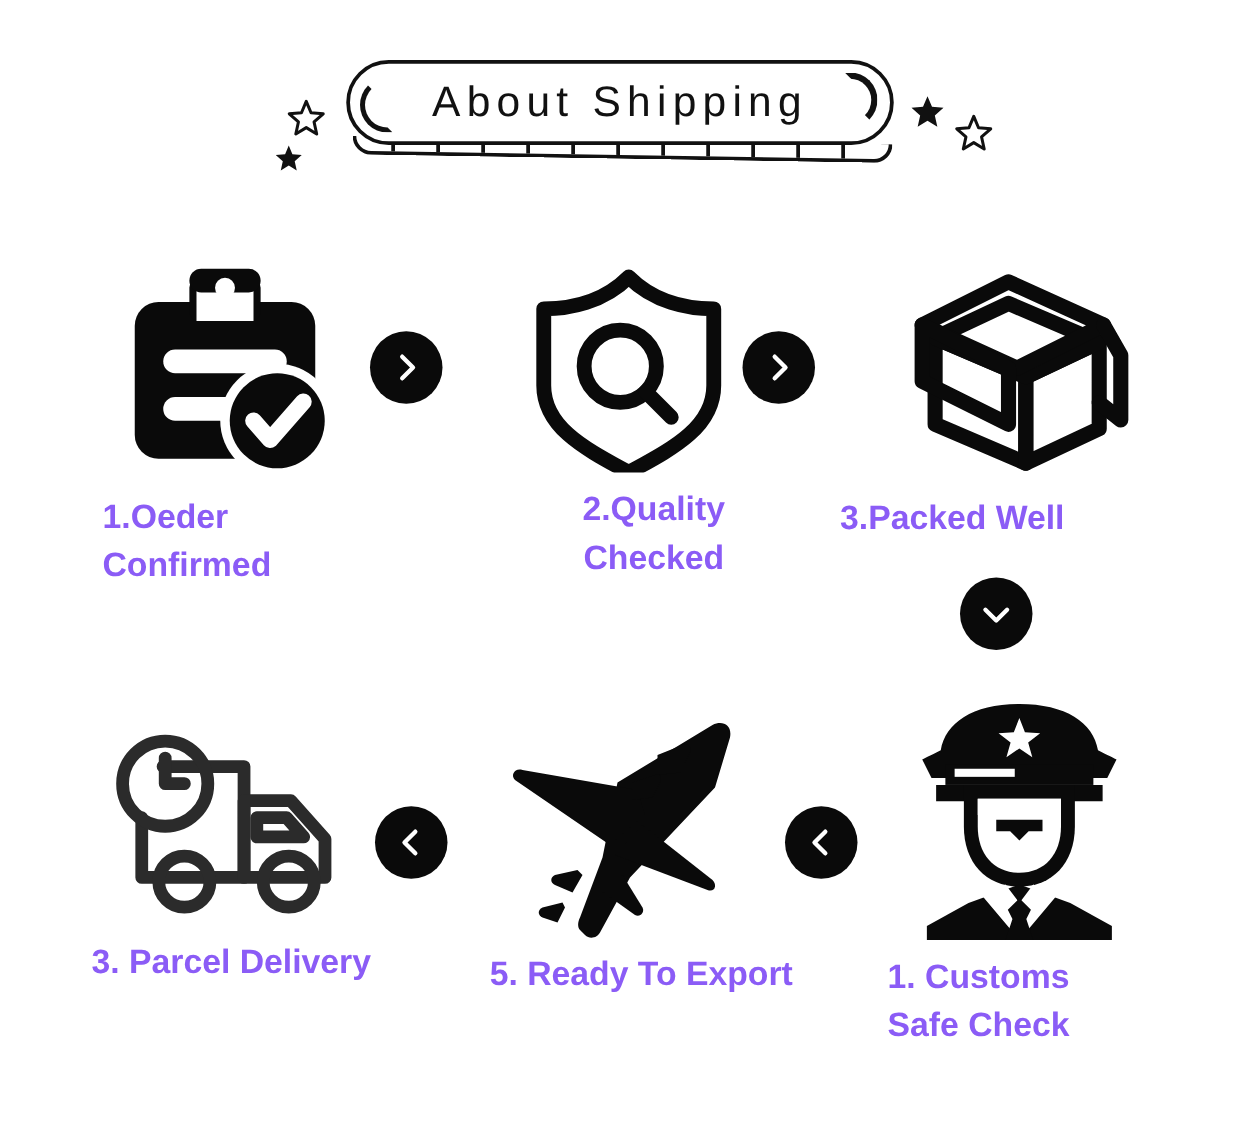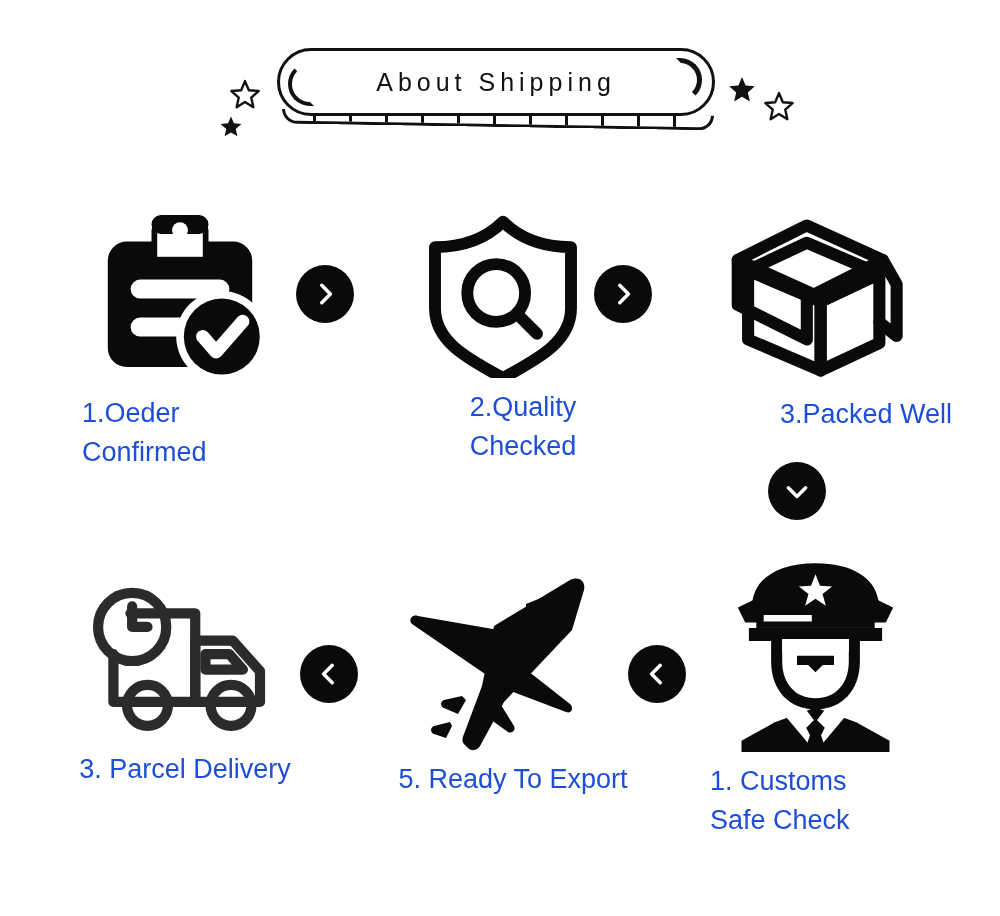--- a/index.html
+++ b/index.html
@@ -37,21 +37,21 @@
   }
   #banner-title {
     position: absolute;
     left: 277px;
     top: 20px;
     width: 438px;
     height: 68px;
     display: flex;
     align-items: center;
     justify-content: center;
-    font-size: 25px;
+    font-size: 34px;
     font-weight: 400;
     letter-spacing: 5px;
     color: #111111;
     white-space: nowrap;
   }
   
   #banner-slab {
     position: absolute;
     left: 282px;
     top: 84px;
@@ -107,23 +107,23 @@
     position: absolute;
     text-align: center;
   }
   .step-icon {
     display: flex;
     align-items: center;
     justify-content: center;
   }
   .step-label {
     font-size: 27px;
-    font-weight: 400;
+    font-weight: 700;
     line-height: 1.45;
-    color: #1d4ed8;
+    color: #8b5cf6;
     white-space: pre-line;
   }
 
   .arrow-circle {
     position: absolute;
     width: 58px;
     height: 58px;
     border-radius: 50%;
     background: #0a0a0a;
     display: flex;
@@ -140,21 +140,21 @@
   #step-6 { left: 40px;  top: 586px; width: 290px; }
 
   #arrow-1 { left: 296px; top: 265px; }
   #arrow-2 { left: 594px; top: 265px; }
   #arrow-down { left: 768px; top: 462px; }
   #arrow-3 { left: 300px; top: 645px; }
   #arrow-4 { left: 628px; top: 645px; }
 
   #label-1 { margin-top: 8px; text-align: left; padding-left: 52px; }
   #label-2 { margin-top: 10px; text-align: center; padding-left: 40px; }
-  #label-3 { margin-top: 14px; text-align: right; }
+  #label-3 { margin-top: 14px; text-align: left; }
   #label-4 { margin-top: 10px; text-align: left; padding-left: 20px; }
   #label-5 { margin-top: 8px; text-align: center; }
   #label-6 { margin-top: 14px; text-align: center; }
 </style>
 </head>
 <body>
 
 <div id="banner-area">
 
   <svg class="star" style="left:228px; top:50px;" width="34" height="34" viewBox="0 0 24 24">

